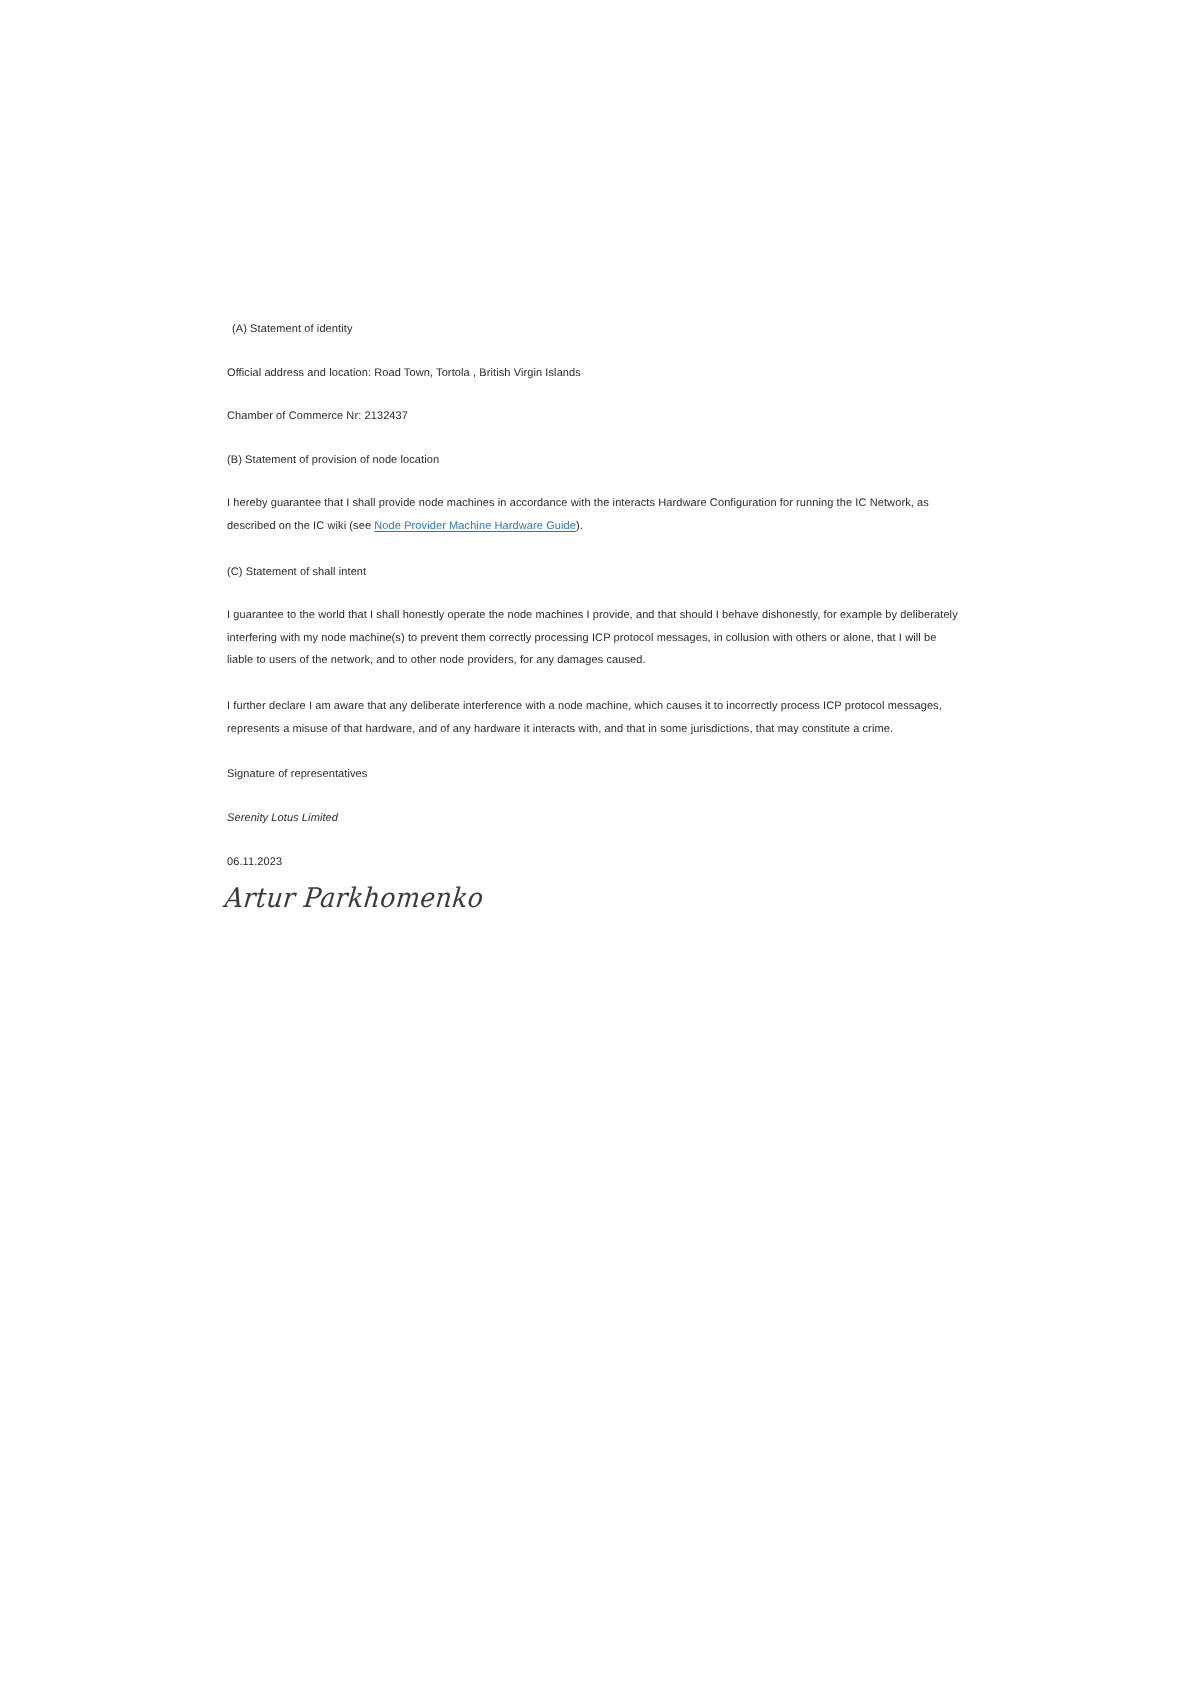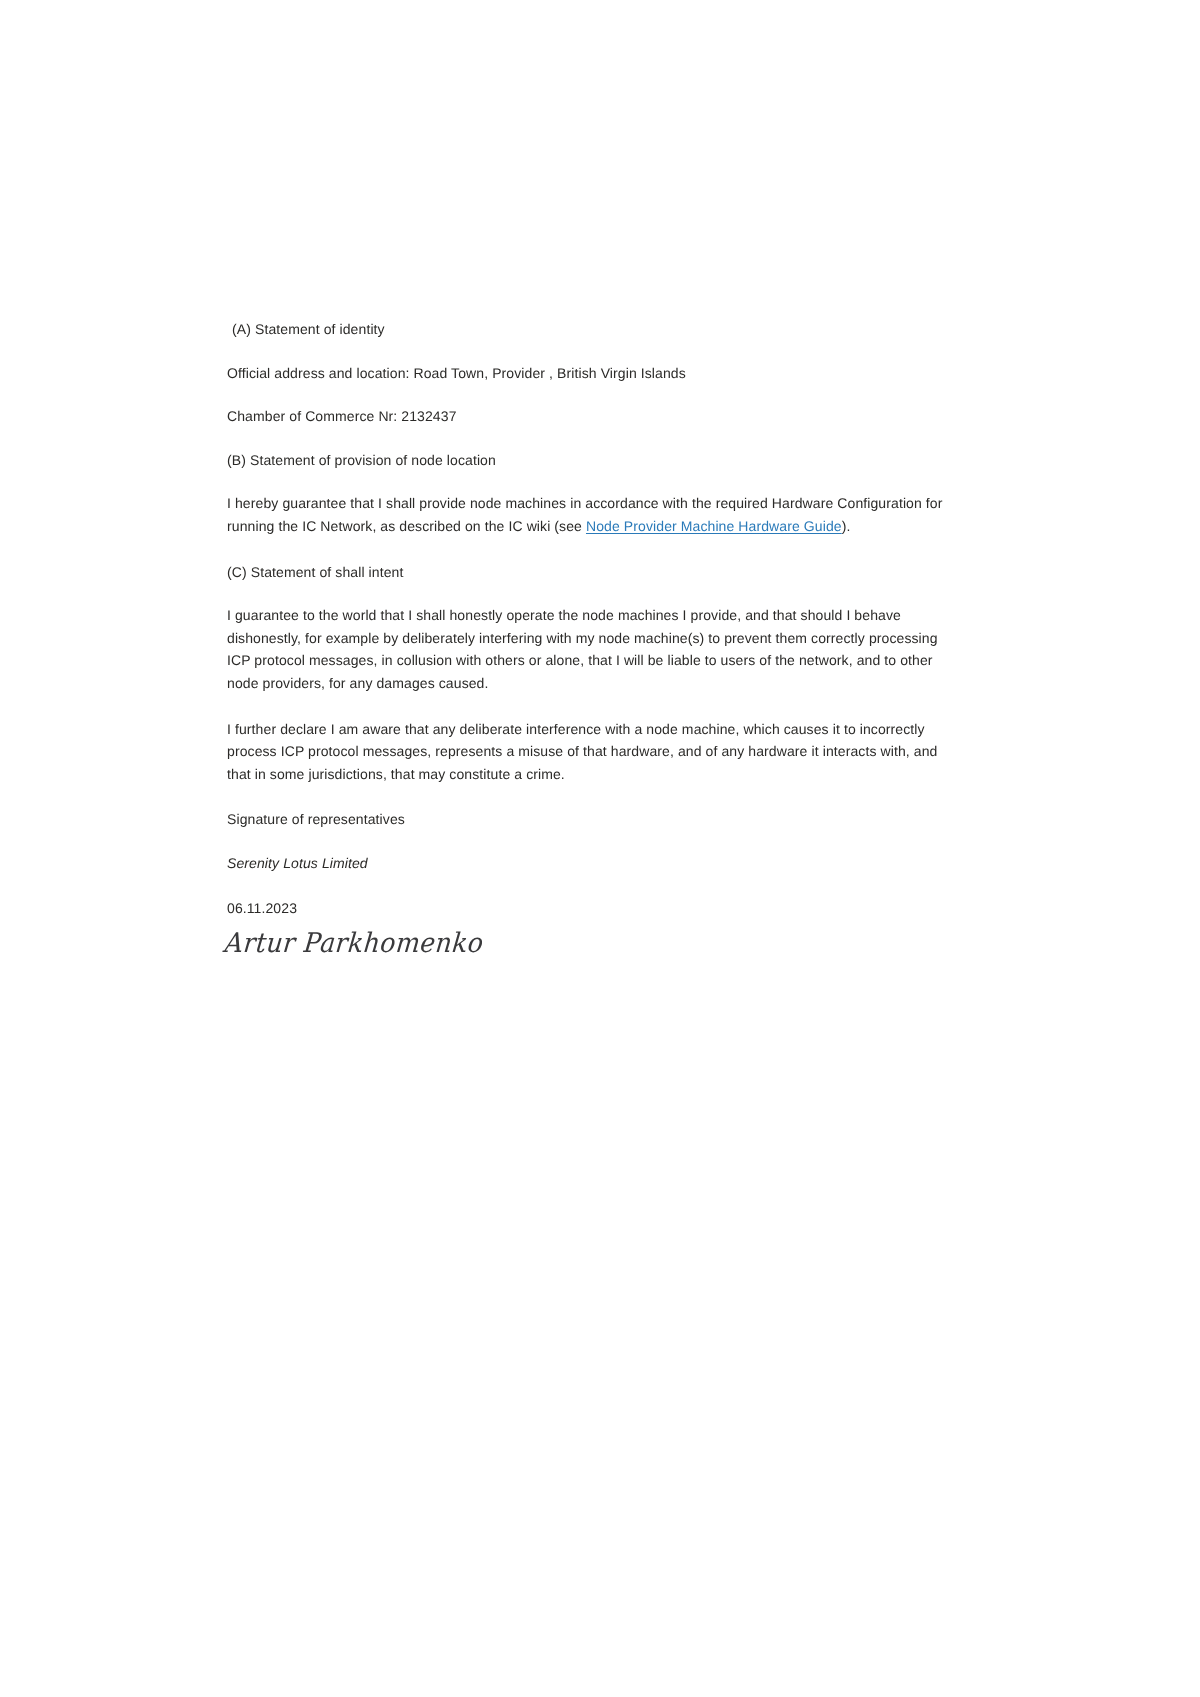--- a/index.html
+++ b/index.html
@@ -22,21 +22,21 @@
     background: #ffffff;
   }
   
   .doc-body {
     position: absolute;
     left: 227px;
     top: 318px;
     width: 735px;
   }
   .para {
-    font-size: 14px;
+    font-size: 11px;
     line-height: 22.6px;
     letter-spacing: 0.1px;
     color: #2b2a28;
     margin: 0 0 21px 0;
     text-rendering: geometricPrecision;
     -webkit-font-smoothing: antialiased;
   }
   .para.heading-a {
     text-indent: 5px;
   }
@@ -73,28 +73,28 @@
 </head>
 <body>
 
 <div class="page">
 
   <div class="doc-body">
 
     <p class="para heading-a">(A) Statement of identity</p>
 
 
-    <p class="para">Official address and location: Road Town, Provider , British Virgin Islands</p>
+    <p class="para">Official address and location: Road Town, Tortola , British Virgin Islands</p>
 
 
     <p class="para">Chamber of Commerce Nr: 2132437</p>
 
     <p class="para">(B) Statement of provision of node location</p>
 
-    <p class="para block"><span>I hereby guarantee that I shall provide node machines in accordance with the required Hardware Configuration for running the IC Network, as described on the IC wiki (see </span><a class="doc-link" href="#">Node Provider Machine Hardware Guide</a><span>).</span></p>
+    <p class="para block"><span>I hereby guarantee that I shall provide node machines in accordance with the interacts Hardware Configuration for running the IC Network, as described on the IC wiki (see </span><a class="doc-link" href="#">Node Provider Machine Hardware Guide</a><span>).</span></p>
 
     <p class="para">(C) Statement of shall intent</p>
 
     <p class="para block">I guarantee to the world that I shall honestly operate the node machines I provide, and that should I behave dishonestly, for example by deliberately interfering with my node machine(s) to prevent them correctly processing ICP protocol messages, in collusion with others or alone, that I will be liable to users of the network, and to other node providers, for any damages caused.</p>
 
     <p class="para block">I further declare I am aware that any deliberate interference with a node machine, which causes it to incorrectly process ICP protocol messages, represents a misuse of that hardware, and of any hardware it interacts with, and that in some jurisdictions, that may constitute a crime.</p>
 
     <p class="para sig-label">Signature of representatives</p>
 
     <p class="para sig-entity">Serenity Lotus Limited</p>

